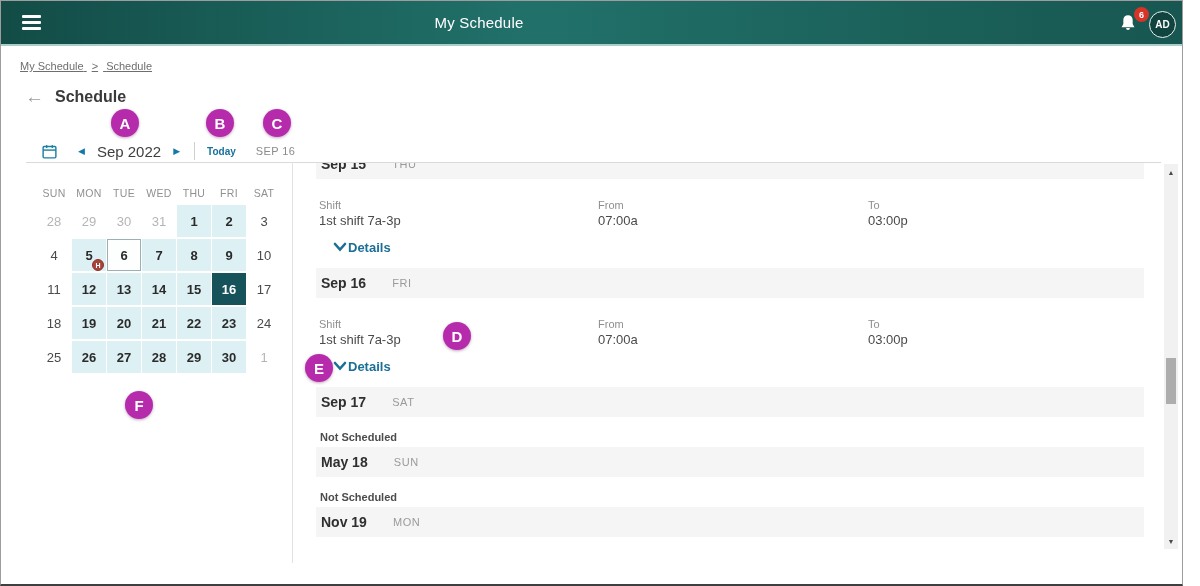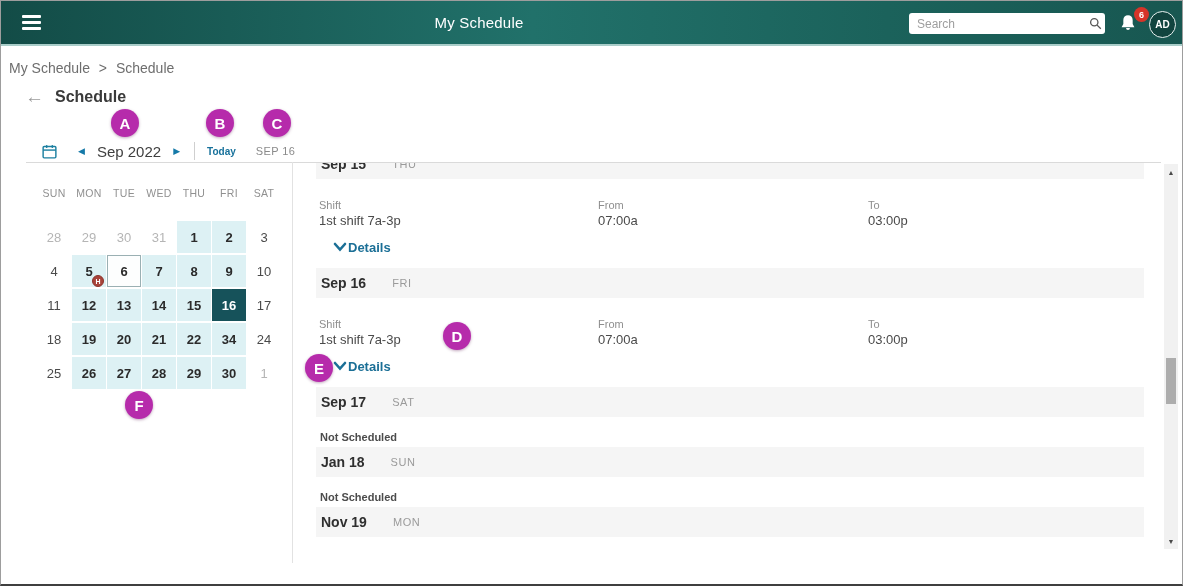--- a/index.html
+++ b/index.html
@@ -36,21 +36,21 @@
     position:absolute; right:-6px; top:-4px; min-width:15px; height:15px; border-radius:50%;
     background:#d63429; color:#fff; font-size:9px; font-weight:bold;
     display:flex; align-items:center; justify-content:center;
   }
   .avatar {
     position:absolute; left:1148px; top:10px; width:27px; height:27px; border-radius:50%;
     background:#11443f; border:1.5px solid #e8f1f0; color:#fff; font-size:10px; font-weight:bold;
     display:flex; align-items:center; justify-content:center; cursor:pointer;
   }
   
-  .breadcrumb { position:absolute; left:8px; top:59px; font-size:14px; color:#6e6e6e; }
+  .breadcrumb { position:absolute; left:19px; top:59px; font-size:11px; color:#6e6e6e;text-decoration:underline; }
   .breadcrumb .crumb-link { cursor:pointer; }
   .breadcrumb .sep { margin:0 5px; }
   .title-row { position:absolute; left:24px; top:87px; display:flex; align-items:center; gap:11px; }
   .back-arrow { color:#9a9a9a; font-size:19px; line-height:18px; cursor:pointer; }
   .page-title { font-size:16px; font-weight:bold; color:#3a3a3a; }
   
   .toolbar { position:absolute; left:40px; top:139px; height:22px; display:flex; align-items:center; }
   .cal-toggle { cursor:pointer; display:flex; align-items:center; margin-right:16px; }
   .nav-chevron { color:#1579a8; font-size:9px; cursor:pointer; padding:2px 4px; }
   .month-label { font-size:15px; color:#3f3f3f; margin:0 8px; }
@@ -59,21 +59,21 @@
   .date-chip { color:#8a8a8a; font-size:11px; margin-left:20px; letter-spacing:.4px; }
   .h-rule { position:absolute; left:25px; top:161px; width:1135px; height:1px; background:#dadada; }
   .v-rule { position:absolute; left:291px; top:161px; width:1px; height:401px; background:#e2e2e2; }
   
   .cal-weekdays {
     position:absolute; left:36px; top:186px; display:grid;
     grid-template-columns:repeat(7,34px); column-gap:1px;
   }
   .wd { text-align:center; font-size:10.5px; color:#909090; letter-spacing:.3px; }
   .cal-cells {
-    position:absolute; left:36px; top:220px; display:grid;
+    position:absolute; left:36px; top:204px; display:grid;
     grid-template-columns:repeat(7,34px); grid-auto-rows:32px; column-gap:1px; row-gap:2px;
   }
   .cell {
     position:relative; display:flex; align-items:center; justify-content:center;
     font-size:13px; cursor:pointer;
   }
   .cell.muted { color:#b5b5b5; }
   .cell.plain { color:#4a4a4a; }
   .cell.hl { background:#ddf1f4; color:#2b2b2b; font-weight:bold; }
   .cell.outline { background:#fdfefe; border:1px solid #9ab0b3; color:#2b2b2b; font-weight:bold; }
@@ -122,29 +122,20 @@
 
 <div class="app">
 
   <div class="appbar">
     <div class="hamburger">
       <span></span>
         <span></span>
         <span></span>
     </div>
     <div class="appbar-title">My Schedule</div>
-    <div class="searchbox">
-      <input type="text" placeholder="Search" style="">
-      <span class="search-icon">
-        <svg width="13" height="13" viewBox="0 0 16 16" fill="none" stroke="#555" stroke-width="1.6">
-          <circle cx="6.5" cy="6.5" r="4.5"></circle>
-            <line x1="10" y1="10" x2="14.5" y2="14.5"></line>
-        </svg>
-      </span>
-    </div>
     <div class="bell-wrap">
       <svg width="22" height="24" viewBox="0 0 24 24">
         <path fill="#fff" d="M12 3.5c-3 0-5.1 2.2-5.1 5.2v4.4L5 16.5h14l-1.9-3.4V8.7c0-3-2.1-5.2-5.1-5.2z"></path>
         <path fill="#fff" d="M9.9 17.5a2.1 2.1 0 0 0 4.2 0z"></path>
       </svg>
       <span class="notif-badge">6</span>
     </div>
     <div class="avatar">AD</div>
   </div>
 
@@ -208,21 +199,21 @@
       <div class="cell hl">13</div>
       <div class="cell hl">14</div>
       <div class="cell hl">15</div>
       <div class="cell selected">16</div>
       <div class="cell plain">17</div>
       <div class="cell plain">18</div>
       <div class="cell hl">19</div>
       <div class="cell hl">20</div>
       <div class="cell hl">21</div>
       <div class="cell hl">22</div>
-      <div class="cell hl">34</div>
+      <div class="cell hl">23</div>
       <div class="cell plain">24</div>
       <div class="cell plain">25</div>
       <div class="cell hl">26</div>
       <div class="cell hl">27</div>
       <div class="cell hl">28</div>
       <div class="cell hl">29</div>
       <div class="cell hl">30</div>
       <div class="cell muted">1</div>
     </div>
 
@@ -272,21 +263,21 @@
               <polyline points="2,2 7,7.5 12,2" stroke="#1b6f96" stroke-width="2.6" fill="none" stroke-linecap="round"></polyline>
             </svg></span>
           <span>Details</span>
         </div></div>
       <div class="band">
         <span class="band-date">Sep 17</span>
         <span class="band-dow">SAT</span>
       </div>
       <div class="not-scheduled">Not Scheduled</div>
       <div class="band">
-        <span class="band-date">Jan 18</span>
+        <span class="band-date">May 18</span>
         <span class="band-dow">SUN</span>
       </div>
       <div class="not-scheduled">Not Scheduled</div>
       <div class="band">
         <span class="band-date">Nov 19</span>
         <span class="band-dow">MON</span>
       </div>
     </div>
 
   <div class="scrollbar">

